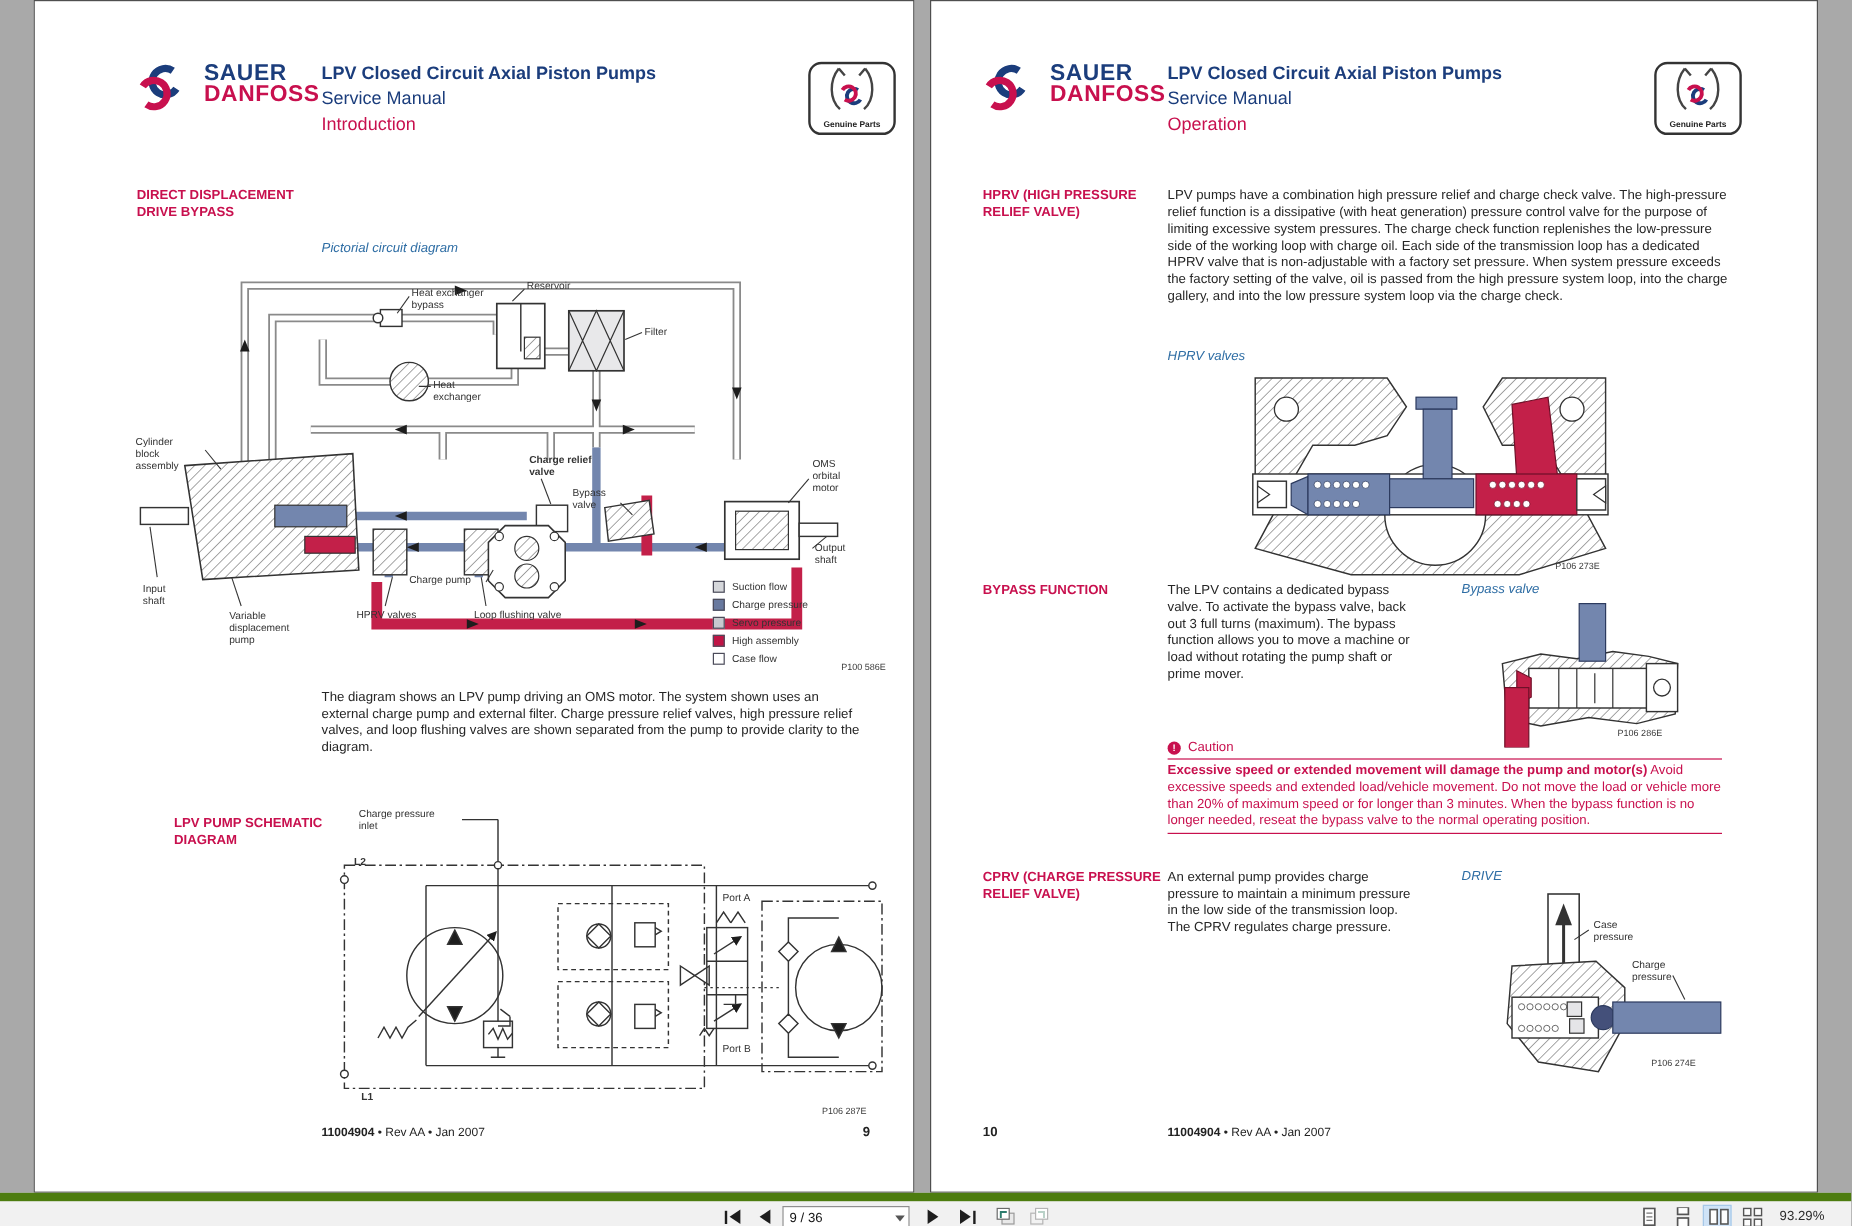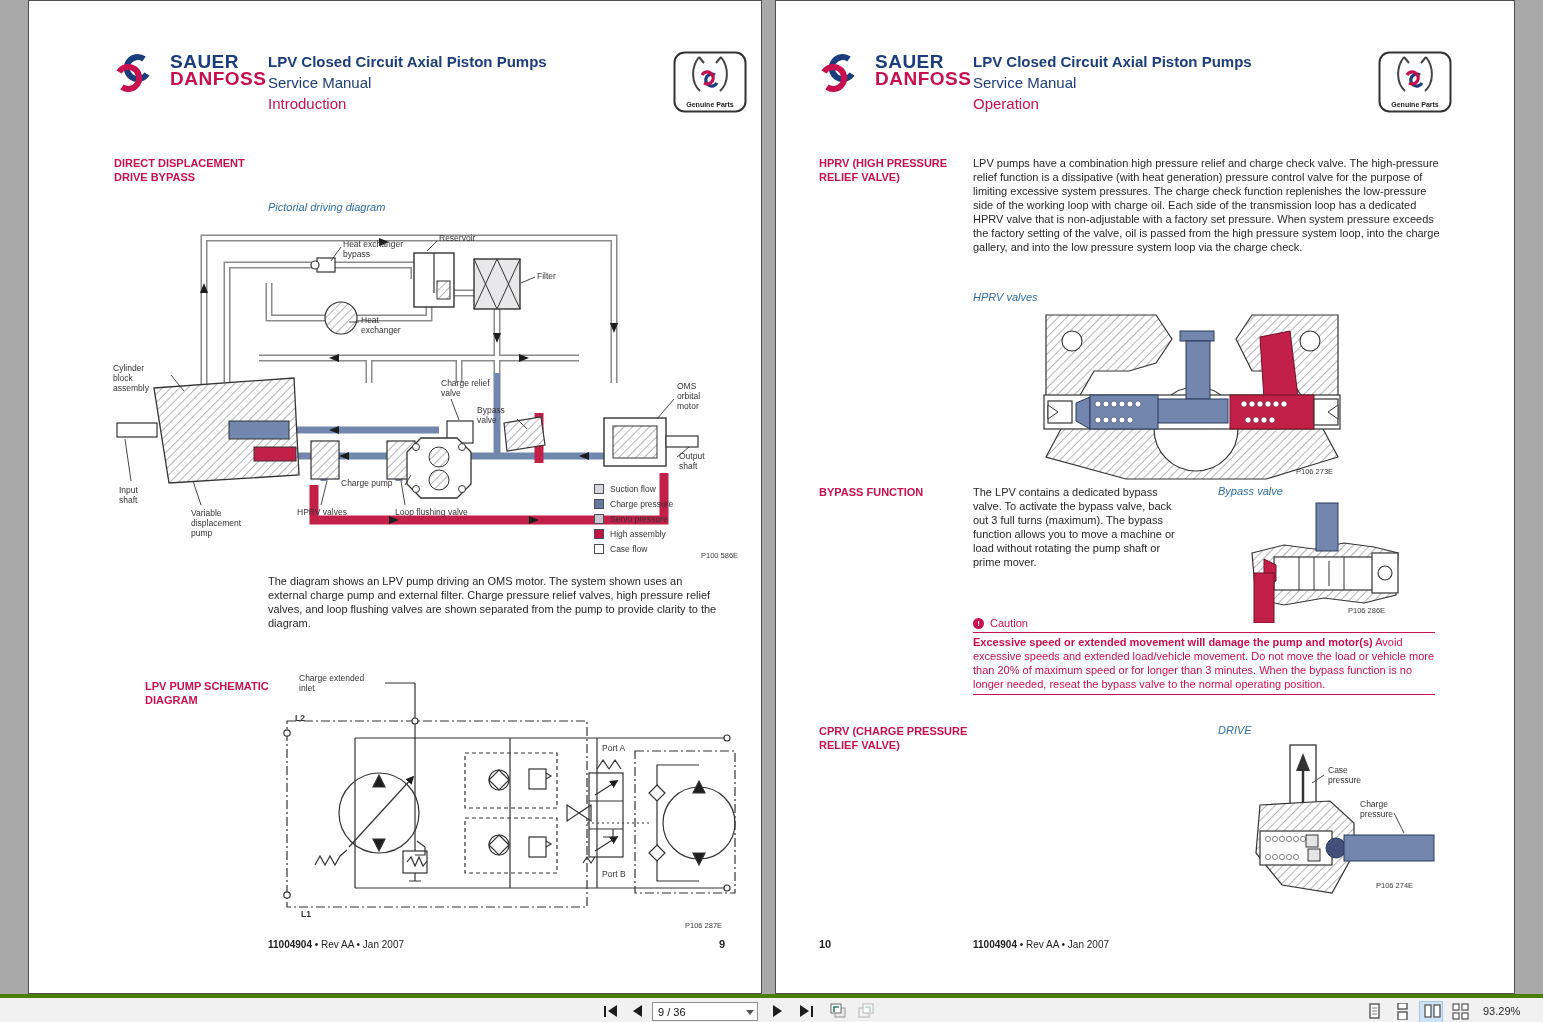--- a/index.html
+++ b/index.html
@@ -37,21 +37,21 @@
   .lgtxt{font-size:8.5px;color:#333;}
 
   
   .caution-head{display:flex;align-items:center;gap:6px;color:#c8104e;font-size:11px;}
   .bang{width:11px;height:11px;border-radius:50%;background:#c8104e;color:#fff;font-size:8px;font-weight:bold;
         display:flex;align-items:center;justify-content:center;}
   .caution-body{border-top:1px solid #c8104e;border-bottom:1px solid #c8104e;color:#c8104e;
         font-size:11px;line-height:14px;padding:2px 0 3px 0;margin-top:3px;}
 
   
-  #toolbar{position:absolute;left:0;top:994px;width:1543px;height:28px;background:#f1f1f1;border-top:4px solid #4d7c0f;box-sizing:border-box;}
+  #toolbar{position:absolute;left:0;top:994px;width:1543px;height:28px;background:#f1f1f1;border-top:7px solid #4d7c0f;box-sizing:border-box;}
   .tbtn{position:absolute;top:3px;height:20px;display:flex;align-items:center;justify-content:center;cursor:pointer;}
   .tri-l{width:0;height:0;border-top:6px solid transparent;border-bottom:6px solid transparent;border-right:9px solid #1d1d1d;}
   .tri-r{width:0;height:0;border-top:6px solid transparent;border-bottom:6px solid transparent;border-left:9px solid #1d1d1d;}
   .vbar{width:2px;height:11px;background:#1d1d1d;}
   #pagebox{position:absolute;left:652px;top:4px;width:106px;height:19px;background:#fff;border:1px solid #8f8f8f;box-sizing:border-box;}
   #pagebox input{position:absolute;left:0;top:0;width:88px;height:17px;border:none;outline:none;font-size:11px;
         font-family:"Liberation Sans",sans-serif;padding:0 0 0 5px;color:#111;background:transparent;}
   .caret{position:absolute;right:3px;top:7px;width:0;height:0;border-left:4px solid transparent;border-right:4px solid transparent;border-top:5px solid #555;}
   .zoomtxt{position:absolute;left:1483px;top:7px;font-size:11px;color:#2b2b2b;}
   .selchip{position:absolute;left:1419px;top:3px;width:24px;height:22px;background:#cfe3f7;border:1px solid #a6c8e8;box-sizing:border-box;}
@@ -96,21 +96,21 @@
         <path d="M26,6 C18,16 18,32 27,40" fill="none" stroke="#444" stroke-width="2"></path>
         <path d="M48,6 C56,16 56,32 47,40" fill="none" stroke="#444" stroke-width="2"></path>
         <path d="M26,6 L31,12 M48,6 L43,12" fill="none" stroke="#444" stroke-width="2"></path>
         <path d="M42,24 a6,6 0 1 0 2,8" fill="none" stroke="#1b3d7c" stroke-width="3.2"></path>
         <path d="M31,32 a6,6 0 1 0 -2,-8" fill="none" stroke="#c8104e" stroke-width="3.2"></path>
       </svg>
       <div class="badge-label">Genuine Parts</div>
     </div>
 
     <div class="abs h-red" style="left:85px;top:155px;width:132px;">DIRECT DISPLACEMENT DRIVE BYPASS</div>
-    <div class="abs cap-blue" style="left:239px;top:200px;">Pictorial driving diagram</div>
+    <div class="abs cap-blue" style="left:239px;top:200px;">Pictorial circuit diagram</div>
 
     <div class="abs" style="left:60px;top:222px;width:650px;height:348px;">
       <svg width="650" height="348" viewBox="0 0 650 348">
 
         <g fill="none" stroke="#8a8a8a" stroke-width="7">
           <path d="M115,170 V15 H525 V160"></path>
           <path d="M138,170 V42 H228"></path>
           <path d="M246,42 H325 V56"></path>
           <path d="M180,60 V95 H236"></path>
           <path d="M268,95 H340 V80"></path>
@@ -217,21 +217,21 @@
           <path d="M316,282 L312,258"></path>
           <path d="M316,262 L322,252"></path>
         </g>
       </svg>
       
       <div class="dlabel" style="left:254px;top:16px;width:72px;">Heat exchanger bypass</div>
       <div class="dlabel" style="left:350px;top:10px;">Reservoir</div>
       <div class="dlabel" style="left:448px;top:48px;">Filter</div>
       <div class="dlabel" style="left:272px;top:92px;width:52px;">Heat exchanger</div>
       <div class="dlabel" style="left:24px;top:140px;width:48px;">Cylinder block assembly</div>
-      <div class="dlabel" style="left:352px;top:155px;width:62px;">Charge relief valve</div>
+      <div class="dlabel" style="left:352px;top:155px;width:62px;font-weight:bold;">Charge relief valve</div>
       <div class="dlabel" style="left:388px;top:182px;width:40px;">Bypass valve</div>
       <div class="dlabel" style="left:588px;top:158px;width:40px;">OMS orbital motor</div>
       <div class="dlabel" style="left:590px;top:228px;width:40px;">Output shaft</div>
       <div class="dlabel" style="left:30px;top:262px;width:30px;">Input shaft</div>
       <div class="dlabel" style="left:102px;top:285px;width:66px;">Variable displacement pump</div>
       <div class="dlabel" style="left:208px;top:284px;">HPRV valves</div>
       <div class="dlabel" style="left:294px;top:284px;width:110px;margin-left:12px;">Loop flushing valve</div>
       <div class="dlabel" style="left:252px;top:255px;width:62px;">Charge pump</div>
       
       <div class="abs" style="left:505px;top:258px;">
@@ -312,21 +312,21 @@
           <polygon points="436,180 448,180 442,192" fill="#1d1d1d"></polygon>
           <polygon points="400,112 408,120 400,128 392,120" fill="#fff"></polygon>
           <polygon points="400,172 408,180 400,188 392,180" fill="#fff"></polygon>
           <path d="M400,128 V172 M400,112 V92 H442 M400,188 V208 H442"></path>
           <path d="M330,150 H392" stroke-dasharray="2 3"></path>
           <path d="M356,156 v8 h-10"></path>
           <circle cx="470" cy="65" r="3" fill="#fff"></circle>
           <circle cx="470" cy="215" r="3" fill="#fff"></circle>
         </g>
       </svg>
-      <div class="dlabel" style="left:42px;top:0px;width:80px;">Charge extended inlet</div>
+      <div class="dlabel" style="left:42px;top:0px;width:80px;">Charge pressure inlet</div>
       <div class="dlabel" style="left:38px;top:40px;font-weight:bold;">L2</div>
       <div class="dlabel" style="left:44px;top:236px;font-weight:bold;">L1</div>
       <div class="dlabel" style="left:345px;top:70px;">Port A</div>
       <div class="dlabel" style="left:345px;top:196px;">Port B</div>
       <div class="abs figcode" style="left:428px;top:248px;">P106 287E</div>
     </div>
 
     <div class="abs footer-doc" style="left:239px;top:938px;">
       <b>11004904</b>
       <span>• Rev AA • Jan 2007</span>
@@ -444,20 +444,21 @@
       <div class="caution-head">
         <span class="bang">!</span>
         <span>Caution</span>
       </div>
       <div class="caution-body">
         <b>Excessive speed or extended movement will damage the pump and motor(s)</b><span> Avoid excessive speeds and extended load/vehicle movement. Do not move the load or vehicle more than 20% of maximum speed or for longer than 3 minutes. When the bypass function is no longer needed, reseat the bypass valve to the normal operating position.</span>
       </div>
     </div>
 
     <div class="abs h-red" style="left:43px;top:723px;width:150px;">CPRV (CHARGE PRESSURE RELIEF VALVE)</div>
+    <div class="abs body-txt" style="left:197px;top:723px;width:212px;">An external pump provides charge pressure to maintain a minimum pressure in the low side of the transmission loop. The CPRV regulates charge pressure.</div>
     <div class="abs cap-blue" style="left:442px;top:723px;">DRIVE</div>
 
     <div class="abs" style="left:476px;top:742px;width:185px;height:168px;">
       <svg width="185" height="168" viewBox="0 0 185 168">
         <rect x="38" y="2" width="26" height="80" fill="#fff" stroke="#333" stroke-width="1.3"></rect>
         <line x1="51" y1="66" x2="51" y2="26" stroke="#333" stroke-width="2.5"></line>
         <polygon points="44,28 58,28 51,10" fill="#333"></polygon>
         <polygon points="8,62 78,58 102,80 102,110 80,150 30,142 4,110" fill="url(#xh)" stroke="#333" stroke-width="1.2"></polygon>
         <rect x="8" y="88" width="72" height="34" fill="#fff" stroke="#333" stroke-width="1.2"></rect>
         <g fill="#fff" stroke="#333" stroke-width="0.6">

